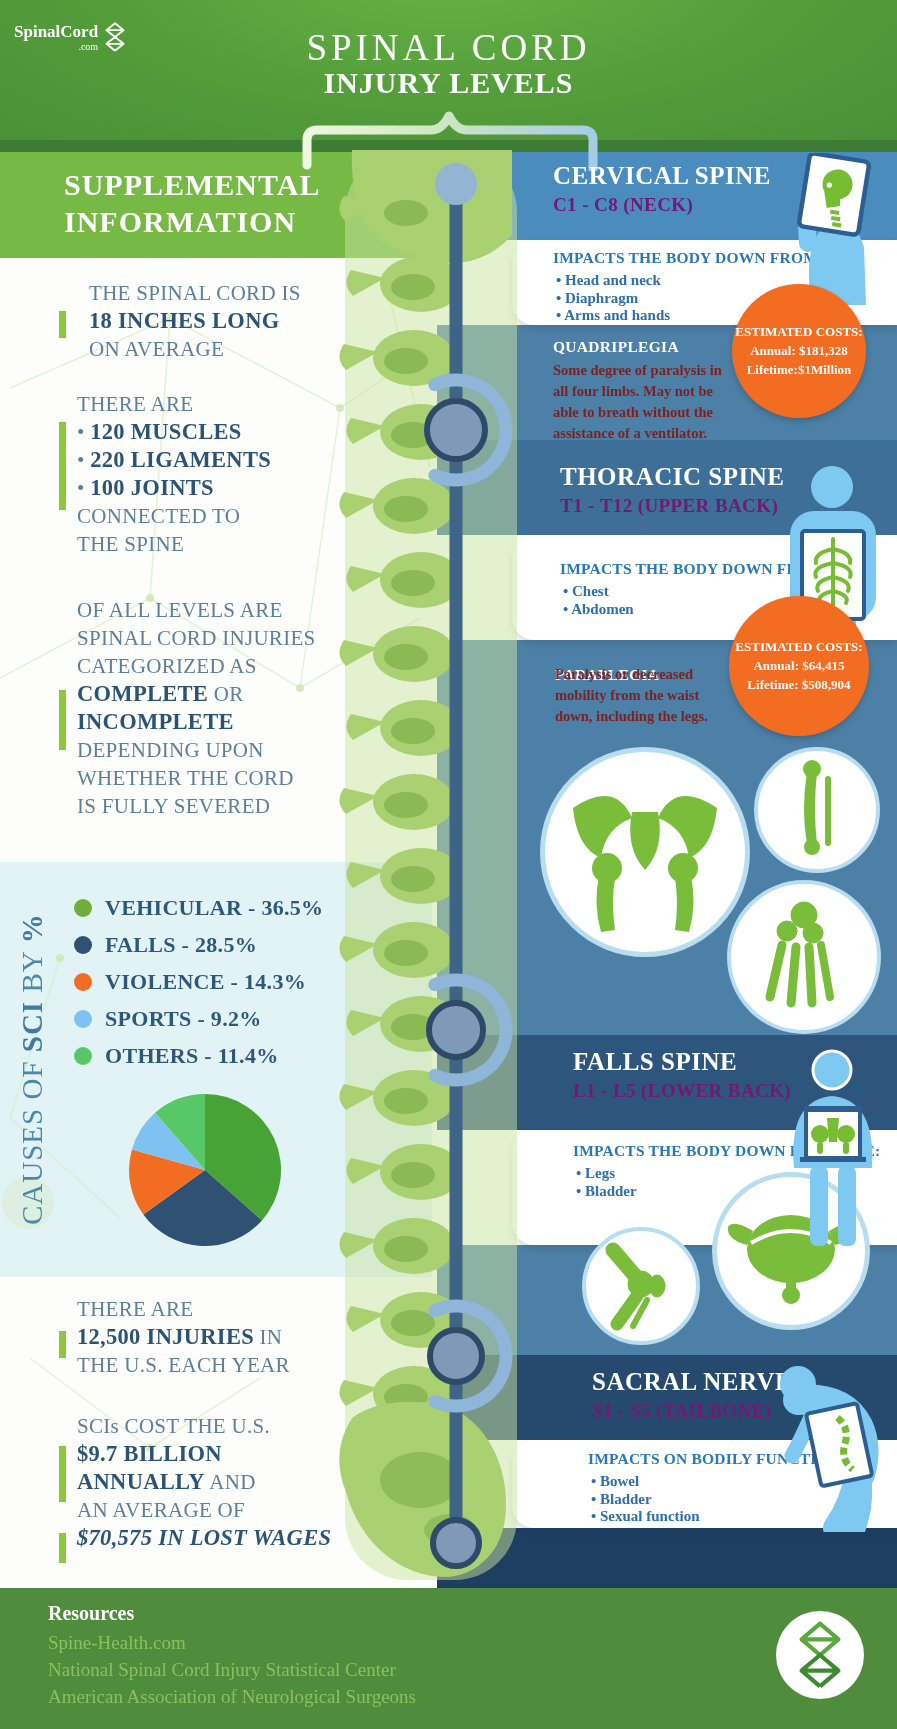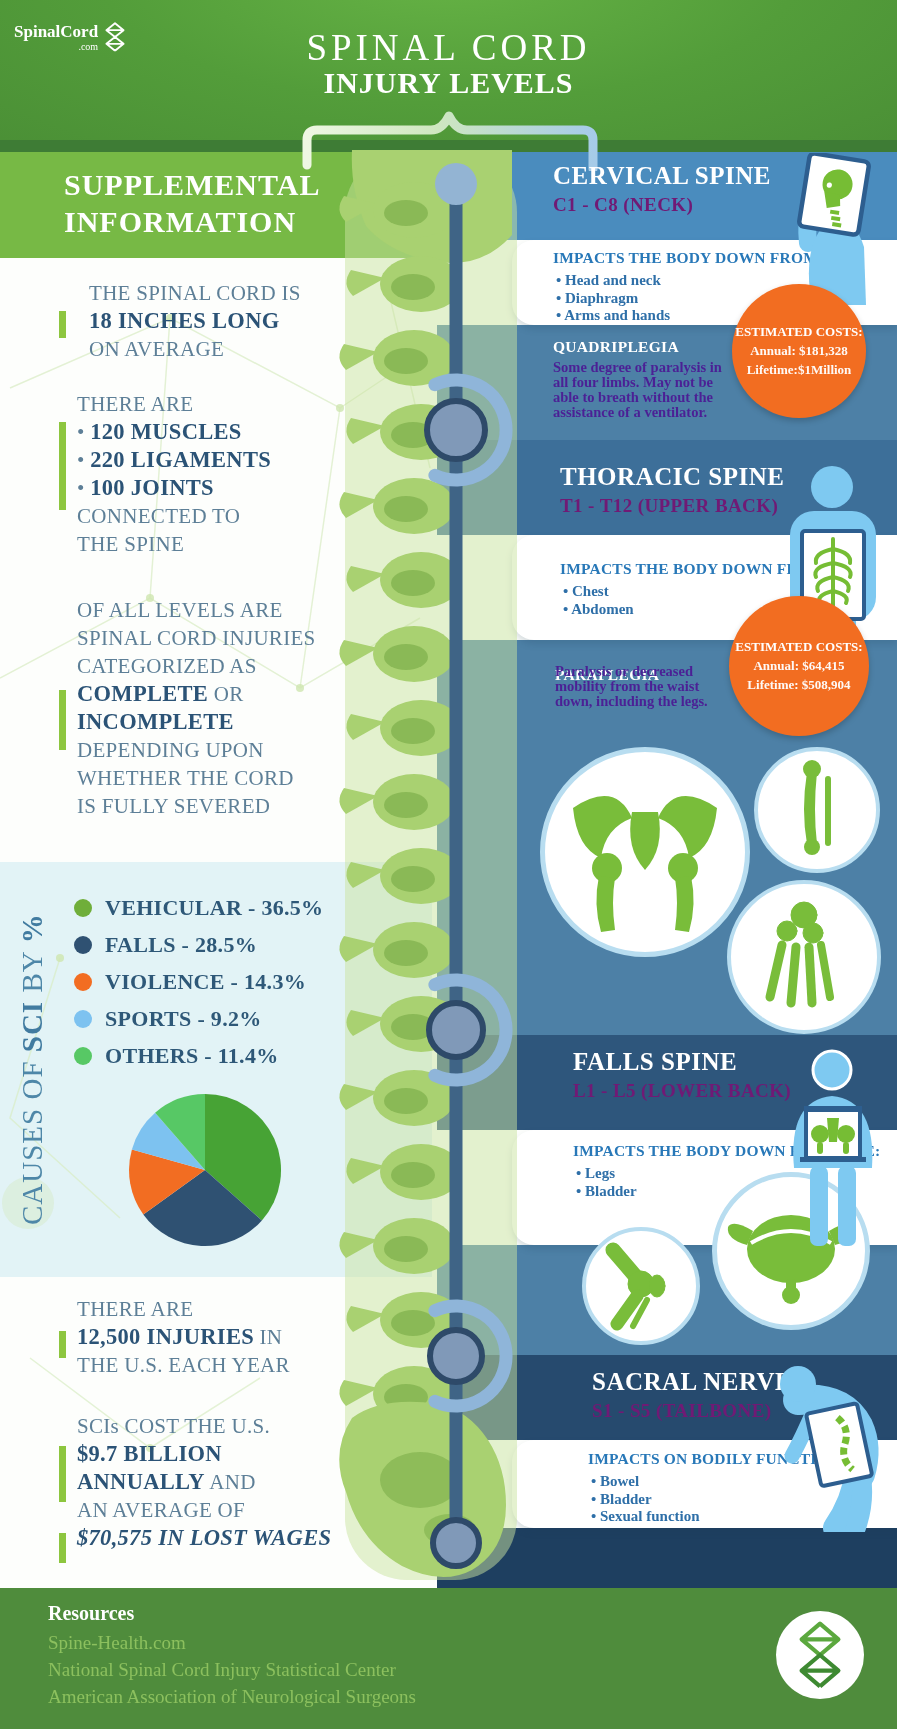--- a/index.html
+++ b/index.html
@@ -39,21 +39,21 @@
   .band{position:absolute;left:437px;width:460px;}
   .band-white{position:absolute;left:512px;width:385px;background:#fff;
       border-radius:22px 0 0 22px;box-shadow:0 4px 7px rgba(30,60,90,.18);}
   .sec-title{position:absolute;color:#fff;font-weight:bold;font-size:25px;letter-spacing:.5px;}
   .sec-sub{position:absolute;color:#701a75;font-weight:bold;font-size:19px;letter-spacing:.4px;}
   .impacts-heading{position:absolute;color:#2878b8;font-weight:bold;font-size:15.5px;letter-spacing:.2px;}
   .impacts-list{position:absolute;margin:0;padding:0;list-style:none;color:#2e6fa8;
       font-weight:bold;font-size:15px;line-height:17.5px;}
   .impacts-list li::before{content:"•  ";color:#2e6fa8;}
   .cond-heading{position:absolute;color:#fff;font-weight:bold;font-size:15.5px;letter-spacing:.3px;}
-  .cond-text{position:absolute;color:#4c1d95;font-size:14.5px;line-height:15px;font-weight:bold;opacity:.97;}
+  .cond-text{position:absolute;color:#7f1d1d;font-size:14.5px;line-height:21px;font-weight:bold;opacity:.97;}
   .cost-circle{position:absolute;border-radius:50%;background:#f26d21;color:#fff;text-align:center;
       display:flex;flex-direction:column;justify-content:center;gap:3px;box-shadow:0 3px 6px rgba(0,0,0,.2);}
   .cost-heading{font-size:13px;font-weight:bold;}
   .cost-line{font-size:13px;font-weight:bold;opacity:.96;}
   .bone-circle{position:absolute;background:#fff;border-radius:50%;display:flex;
       align-items:center;justify-content:center;}
   
   .footer-band{left:0;top:1588px;width:897px;height:141px;background:#4f8c3c;}
   .footer-heading{left:48px;top:1602px;color:#fff;font-size:20px;font-weight:bold;}
   .footer-link{position:absolute;left:48px;color:#8cc05e;font-size:19px;}

